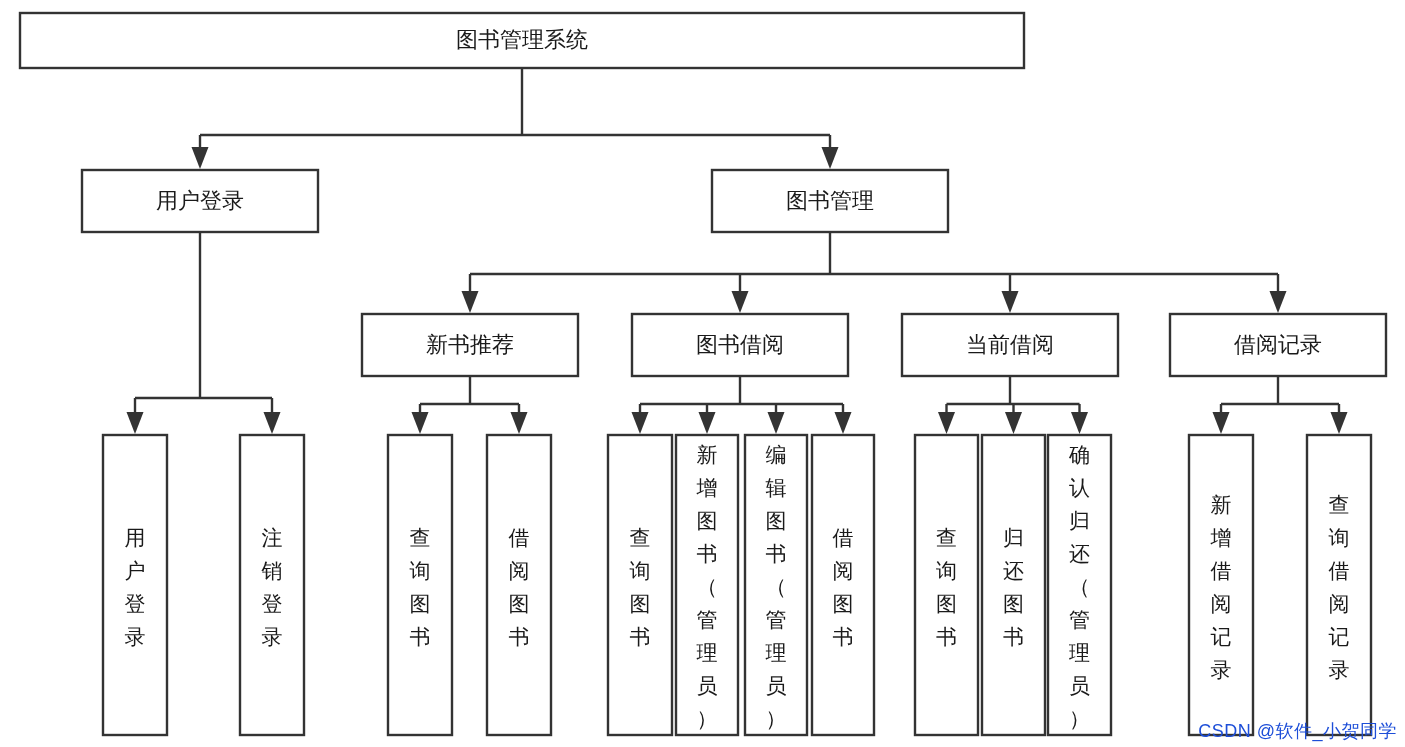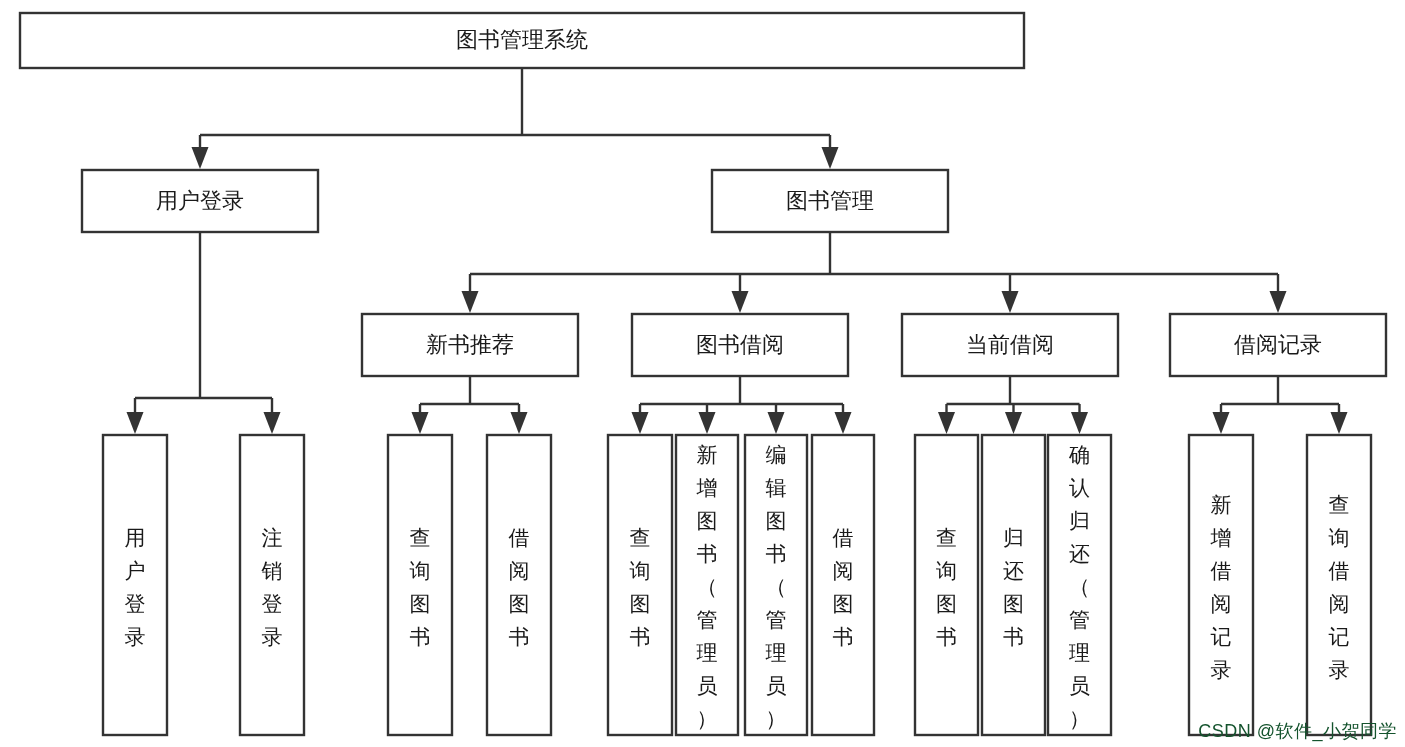--- a/index.html
+++ b/index.html
@@ -56,21 +56,21 @@
     font-size: 21px;
     fill: #1a1a1a;
     text-anchor: middle;
   }
   .watermark-text {
     position: absolute;
     right: 8px;
     bottom: 4px;
     font-family: "Liberation Sans", "DejaVu Sans", sans-serif;
     font-size: 18px;
-    color: #14532d;
+    color: #1d4ed8;
     white-space: nowrap;
     letter-spacing: 0.5px;
     user-select: none;
     text-align: center;
   }
 </style>
 </head>
 <body>
 
 <div id="diagram-root">

